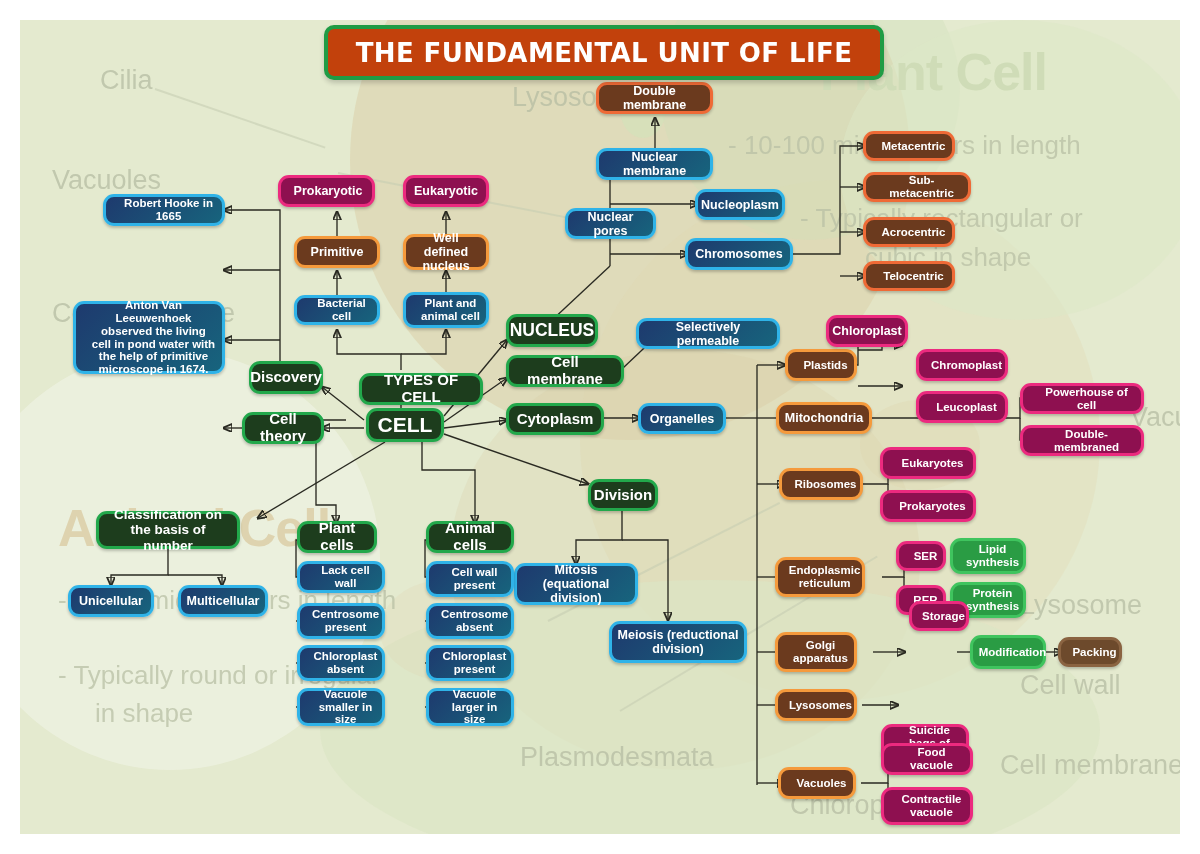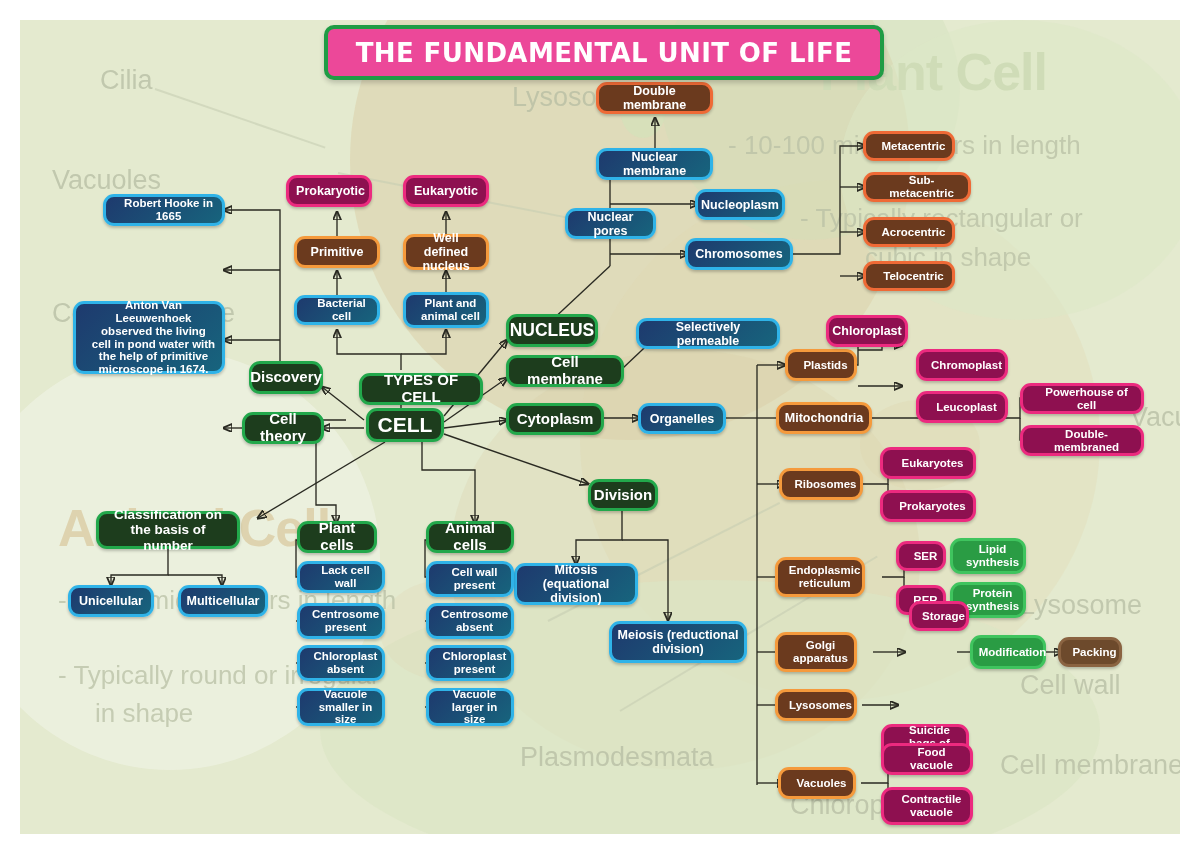--- a/index.html
+++ b/index.html
@@ -31,21 +31,21 @@
   .wm{position:absolute;color:#b9bfa4;opacity:.55;pointer-events:none;white-space:pre;}
   .wm-title{font-size:52px;font-weight:bold;letter-spacing:-1px;}
   .wm-title.animal{color:#dccfa8;opacity:.85;}
   .wm-title.plant{color:#cfdcb7;opacity:.95;}
   .wm-body{font-size:26px;font-weight:300;color:#b9c0a5;opacity:.75;}
   .wm-label{font-size:27px;font-weight:300;color:#b6bda3;opacity:.75;}
   .wmline{position:absolute;background:#c7cdb3;opacity:.6;height:2px;transform-origin:left center;}
   
   #title-banner{
     position:absolute;left:304px;top:5px;width:552px;height:47px;
-    background:#ec4899;border:4px solid #1f9c45;border-radius:10px;
+    background:#c2410c;border:4px solid #1f9c45;border-radius:10px;
     display:flex;align-items:center;justify-content:center;
     box-shadow:0 3px 5px rgba(0,0,0,.18);
     z-index:10;
   }
   #title-banner span{
     color:#ffffff;font-size:26px;font-weight:bold;letter-spacing:.4px;
     font-family:"DejaVu Sans", sans-serif;
   }
   
   .node{
@@ -294,21 +294,21 @@
   </div>
   <div class="node blue f11" style="left:383px;top:272px;width:86px;height:36px;">
     <span>Plant and animal cell</span>
   </div>
   <div class="node brown f12" style="left:274px;top:216px;width:86px;height:32px;">
     <span>Primitive</span>
   </div>
   <div class="node brown f12" style="left:383px;top:214px;width:86px;height:36px;">
     <span>Well defined nucleus</span>
   </div>
-  <div class="node magenta f12" style="left:266px;top:155px;width:86px;height:32px;padding-left:8px;">
+  <div class="node magenta f12" style="left:258px;top:155px;width:97px;height:32px;padding-left:8px;">
     <span>Prokaryotic</span>
   </div>
   <div class="node magenta f12" style="left:383px;top:155px;width:86px;height:32px;">
     <span>Eukaryotic</span>
   </div>
 
   <div class="node brown-red f12" style="left:576px;top:62px;width:117px;height:32px;">
     <span>Double membrane</span>
   </div>
   <div class="node blue f12" style="left:576px;top:128px;width:117px;height:32px;">

